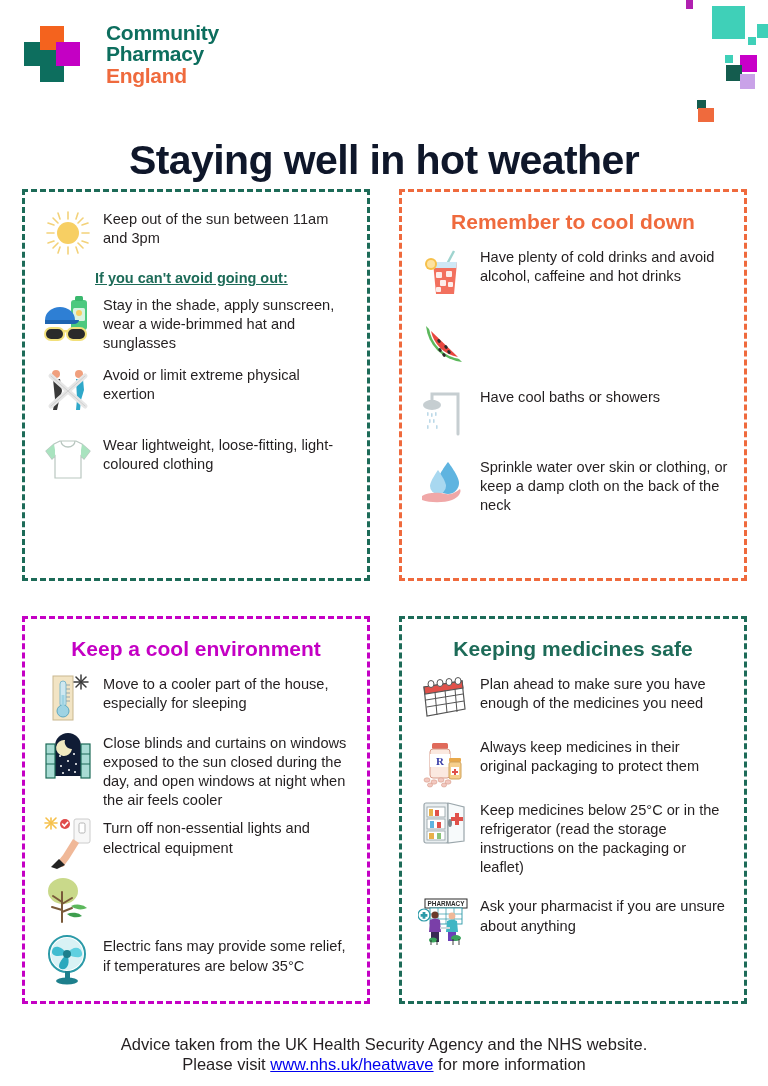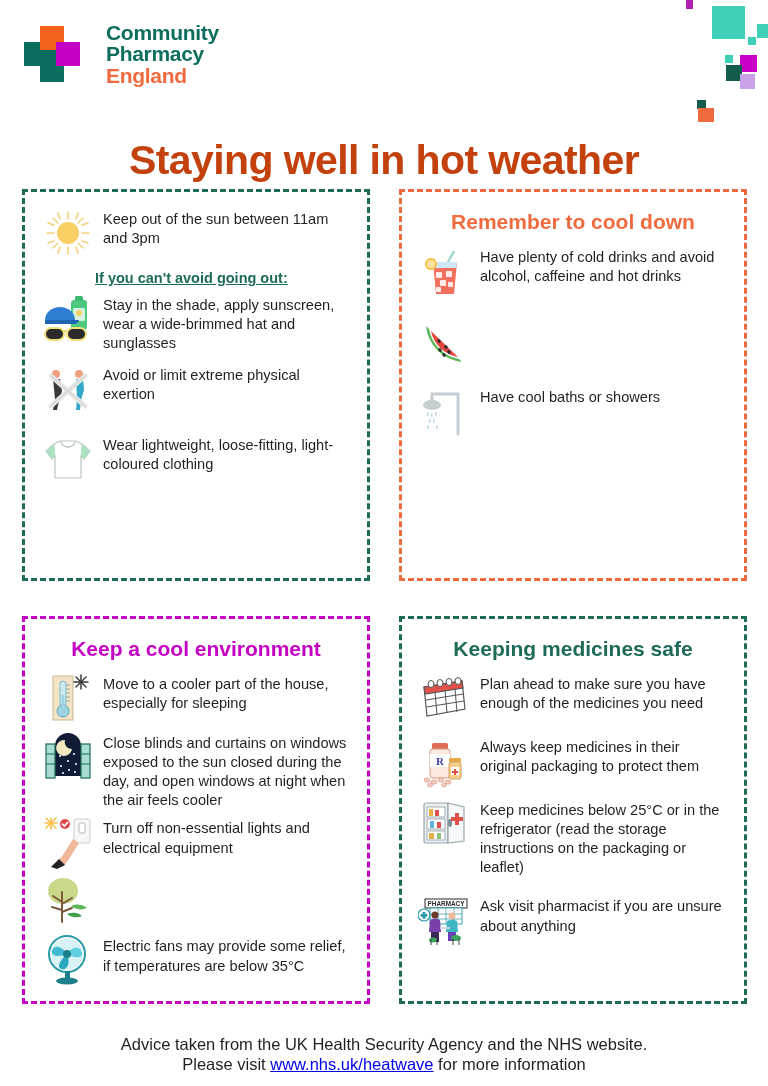--- a/index.html
+++ b/index.html
@@ -58,21 +58,21 @@
   .lw-3 { color: #ef6a3d; display: block; }
 
   
   .main-title {
     position: absolute;
     left: 0; right: 0;
     top: 110px;
     text-align: center;
     font-size: 41px;
     font-weight: bold;
-    color: #c2410c;
+    color: #0f172a;
     letter-spacing: -0.6px;
   }
 
   
   .panel {
     position: absolute;
     box-sizing: border-box;
     background: #ffffff;
     padding: 14px 16px 10px 16px;
   }
@@ -311,20 +311,30 @@
           <rect x="11" y="35" width="1.6" height="4" rx="0.8"></rect>
           <rect x="15" y="35" width="1.6" height="4" rx="0.8"></rect>
           <rect x="9" y="41" width="1.6" height="4" rx="0.8"></rect>
           <rect x="18" y="41" width="1.6" height="4" rx="0.8"></rect>
         </g>
       </svg>
     </span>
     <span class="tip-text">Have cool baths or showers</span>
   </div>
 
+  <div class="tip">
+    <span class="tip-icon">
+      <svg viewBox="0 0 54 54">
+        <path d="M30 8 C30 8 41 22 41 29 a11 11 0 0 1 -22 0 C19 22 30 8 30 8 Z" fill="#5fb4e0"></path>
+        <path d="M20 16 C20 16 28 27 28 32 a8 8 0 0 1 -16 0 C12 27 20 16 20 16 Z" fill="#a8d8f0"></path>
+        <path d="M4 42 C10 38 20 38 28 40 C34 41 38 38 42 35 C44 38 40 44 34 46 C26 49 12 49 4 46 Z" fill="#f0a8a8"></path>
+      </svg>
+    </span>
+    <span class="tip-text">Sprinkle water over skin or clothing, or keep a damp cloth on the back of the neck</span>
+  </div>
 </section>
 
 <section class="panel panel-3 p3">
   <div class="panel-title t-magenta">Keep a cool environment</div>
 
   <div class="tip tight">
     <span class="tip-icon">
       <svg viewBox="0 0 54 54">
         <rect x="12" y="5" width="20" height="44" fill="#f2e4c4" stroke="#c9b88f" stroke-width="1"></rect>
         <rect x="19" y="10" width="6" height="26" rx="3" fill="#cfe8f0" stroke="#7fb9cc" stroke-width="1"></rect>
@@ -528,20 +538,20 @@
         </g>
         <rect x="22" y="34" width="10" height="2" fill="#cfd8dc"></rect>
         <g stroke="#2b2b2b" stroke-width="0.9">
           <line x1="13" y1="47" x2="13" y2="52"></line>
             <line x1="19" y1="47" x2="19" y2="52"></line>
           <line x1="35" y1="46" x2="35" y2="52"></line>
             <line x1="41" y1="46" x2="41" y2="52"></line>
         </g>
       </svg>
     </span>
-    <span class="tip-text">Ask visit pharmacist if you are unsure about anything</span>
+    <span class="tip-text">Ask your pharmacist if you are unsure about anything</span>
   </div>
 </section>
 
 <div class="footer">
   <div>Advice taken from the UK Health Security Agency and the NHS website.</div>
   <div><span>Please visit </span><a class="url" href="#">www.nhs.uk/heatwave</a><span> for more information</span></div>
 </div>
 
 </body></html>

